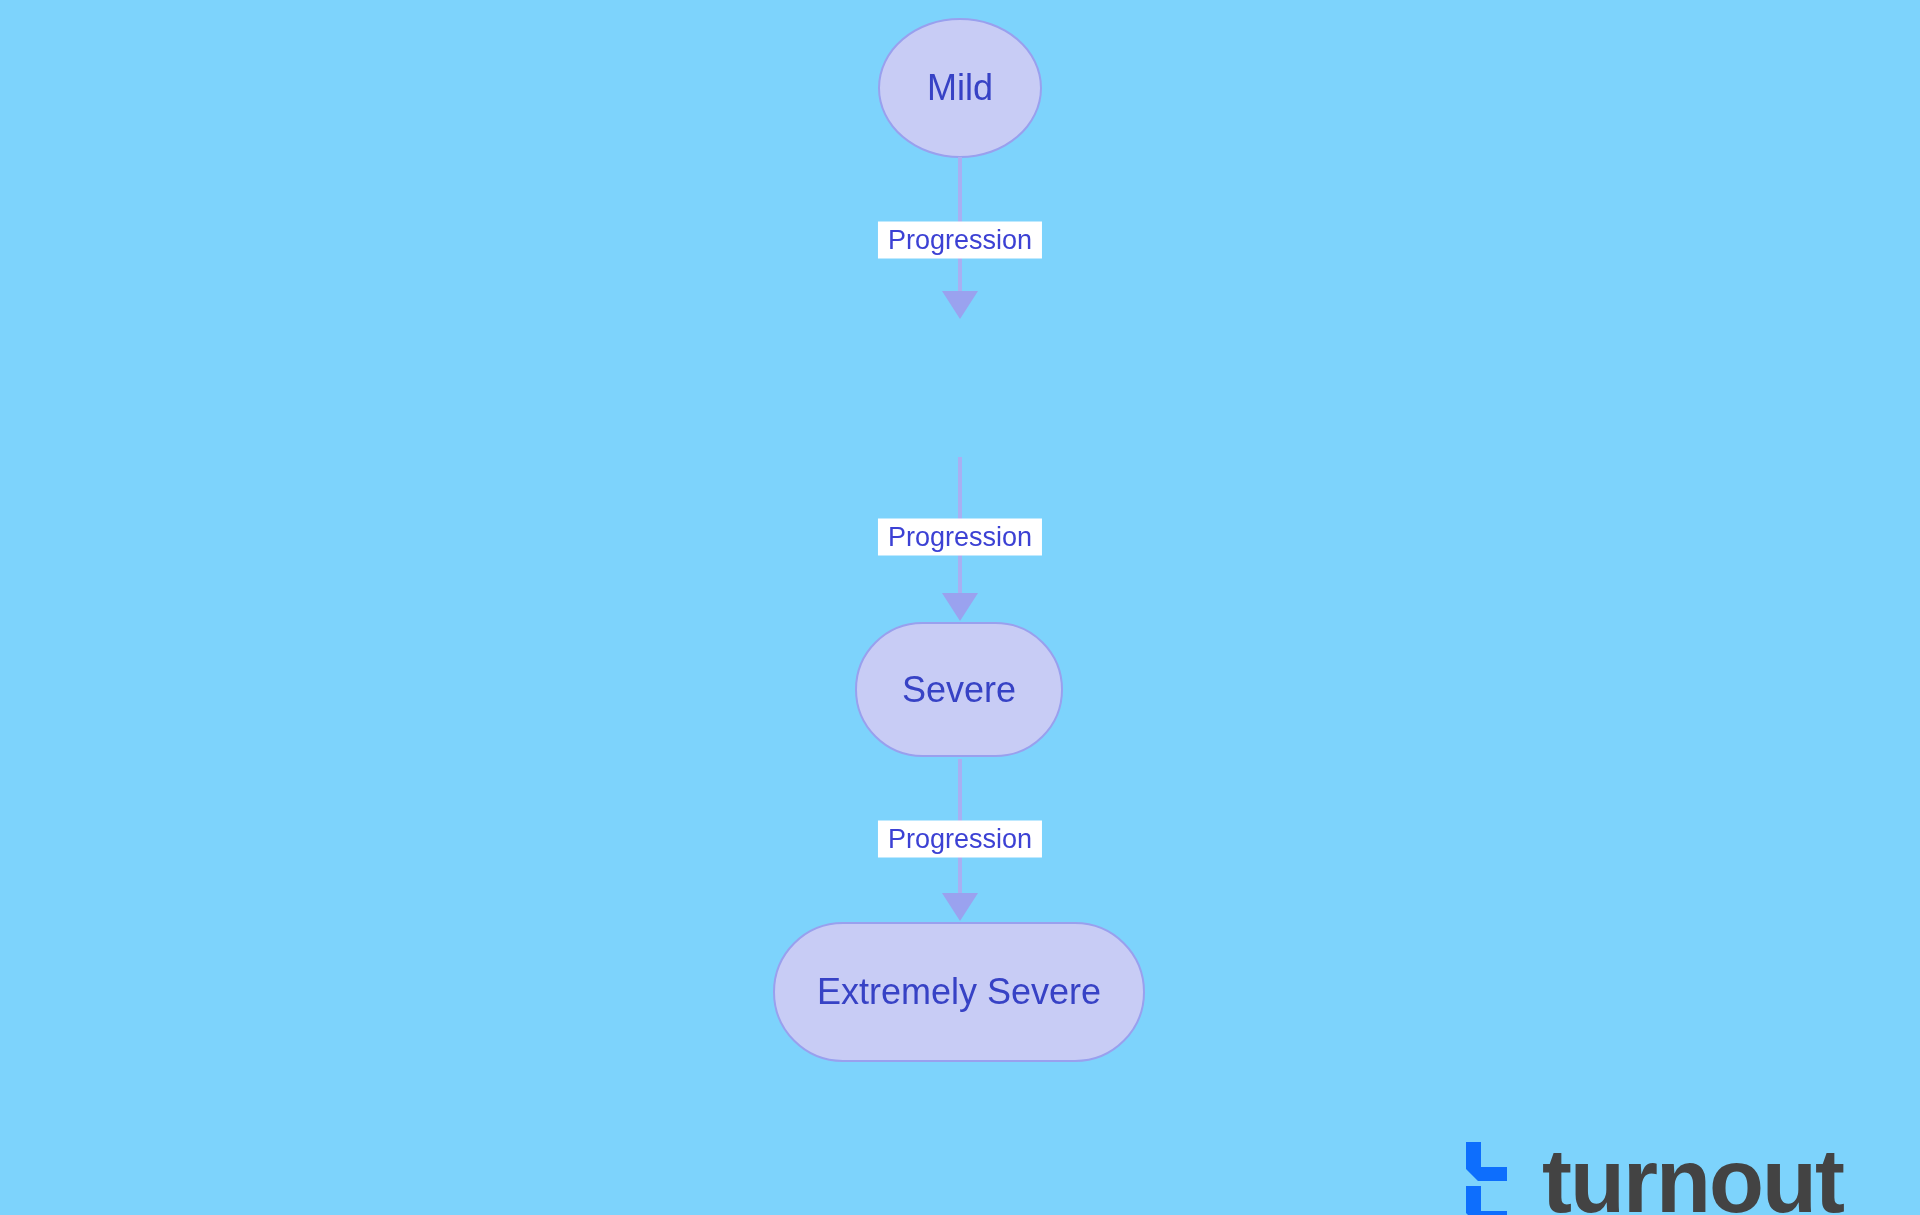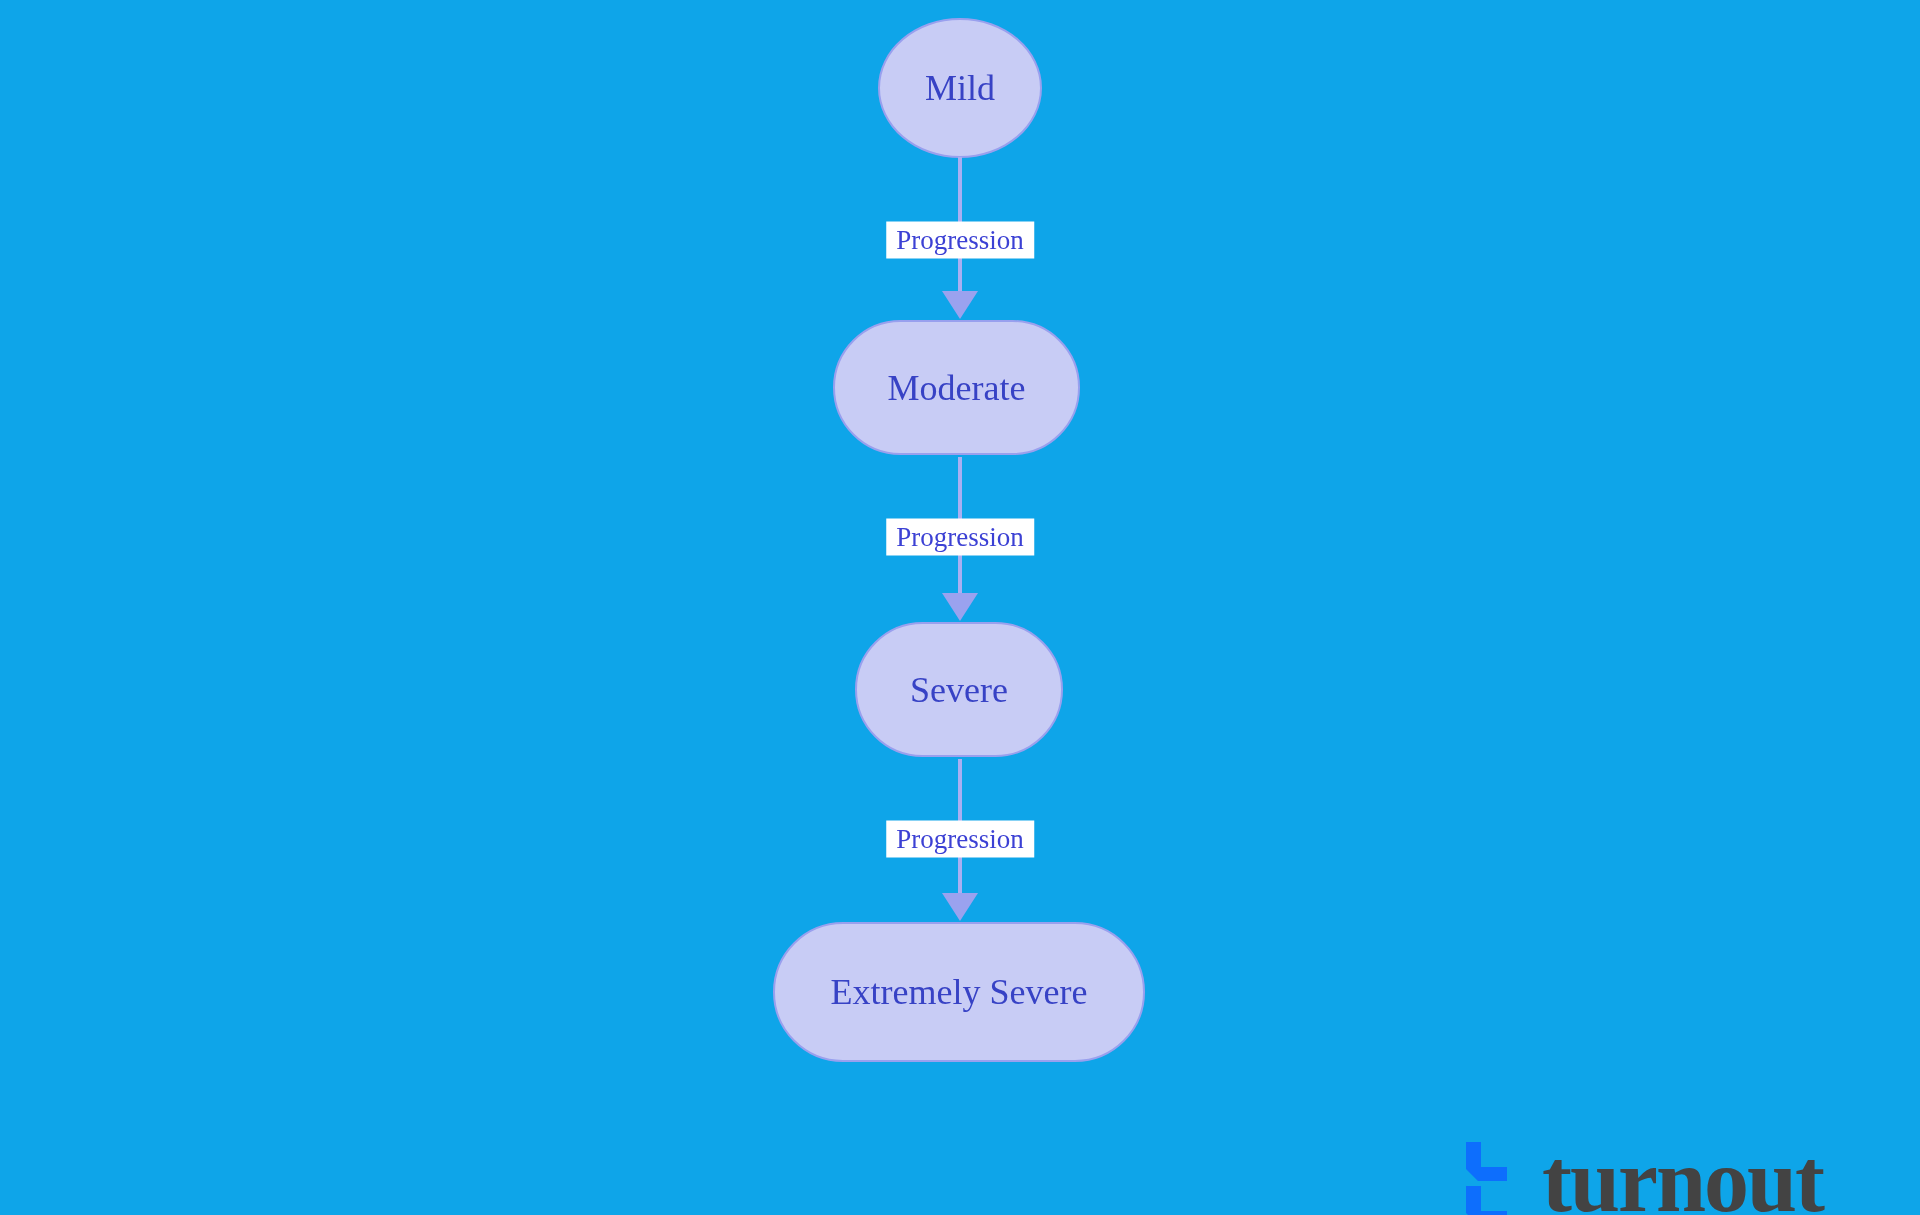--- a/index.html
+++ b/index.html
@@ -1,22 +1,22 @@
 <!DOCTYPE html>
 <html><head>
 <meta charset="utf-8">
 <style>
   html, body { margin: 0; padding: 0; background: #ffffff; }
   .canvas {
     position: relative;
     width: 1920px;
     height: 1215px;
-    background: #0ea5e9;
+    background: #7dd3fc;
     overflow: hidden;
-    font-family: Liberation Serif, serif;
+    font-family: Liberation Sans, sans-serif;
   }
 
   
   .node {
     position: absolute;
     display: flex;
     align-items: center;
     justify-content: center;
     background: #c8ccf5;
     border: 2px solid #99a0ee;
@@ -94,23 +94,20 @@
 </style>
 </head>
 <body>
 
 <div class="canvas">
 
   <div class="node node-mild">
     <span>Mild</span>
   </div>
 
-  <div class="node node-moderate">
-    <span>Moderate</span>
-  </div>
 
   <div class="node node-extremely-severe">
     <span>Extremely Severe</span>
   </div>
 
   <div class="node node-severe">
     <span>Severe</span>
   </div>
 
   <div class="edge-line edge-line-1"></div>

